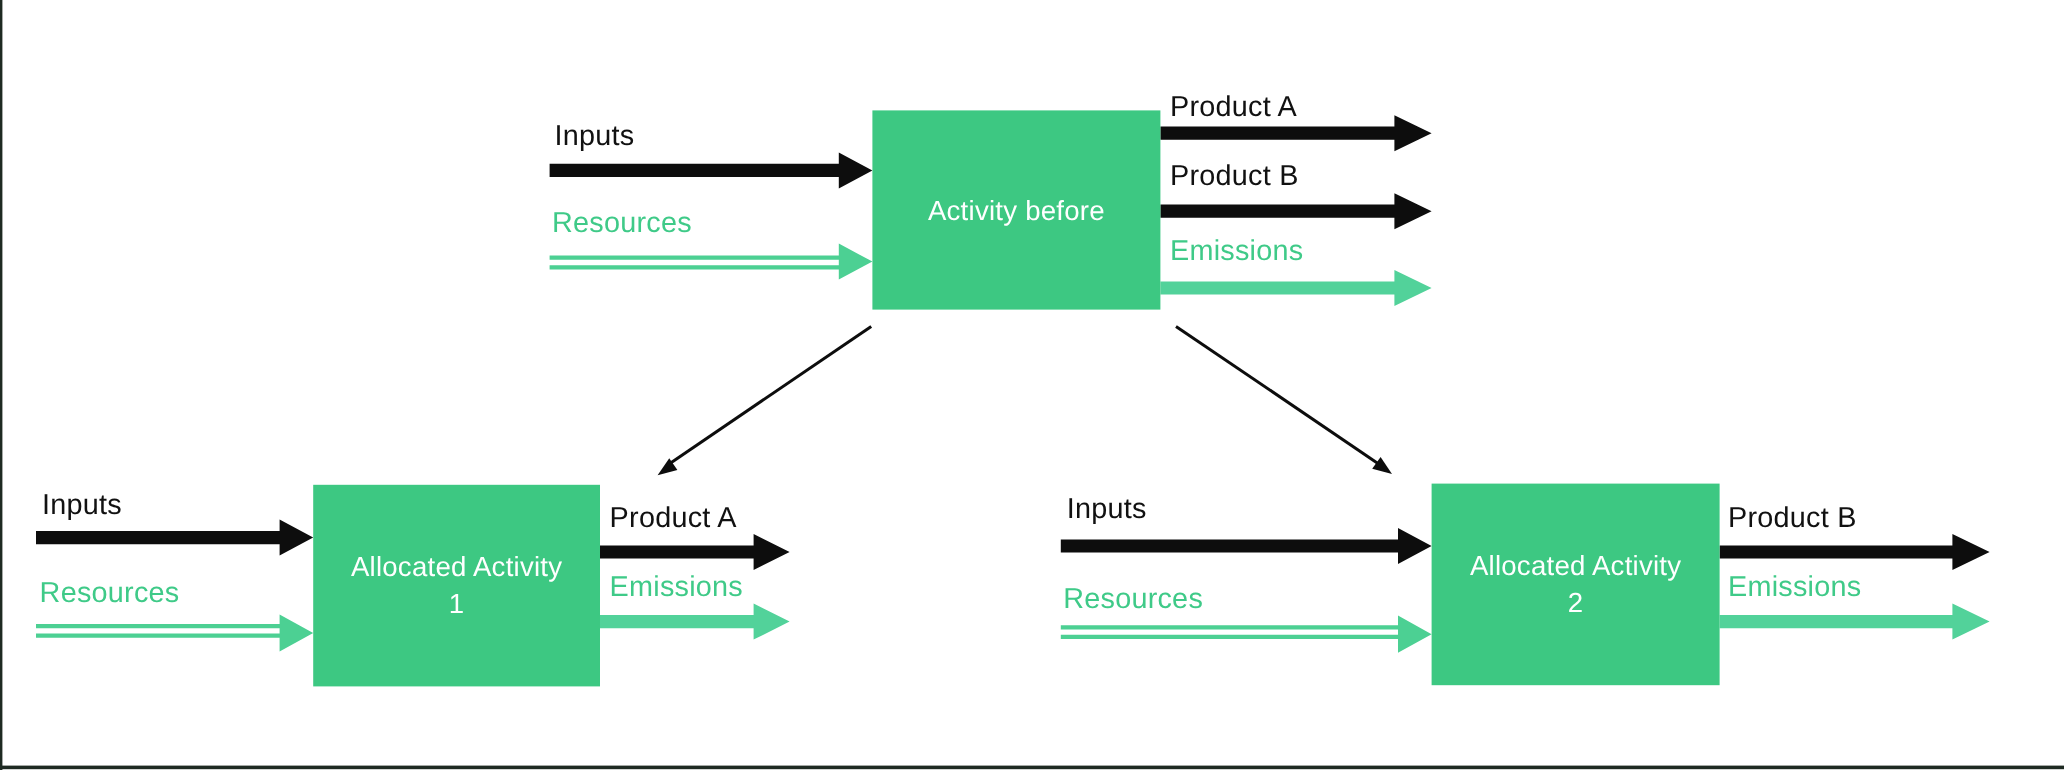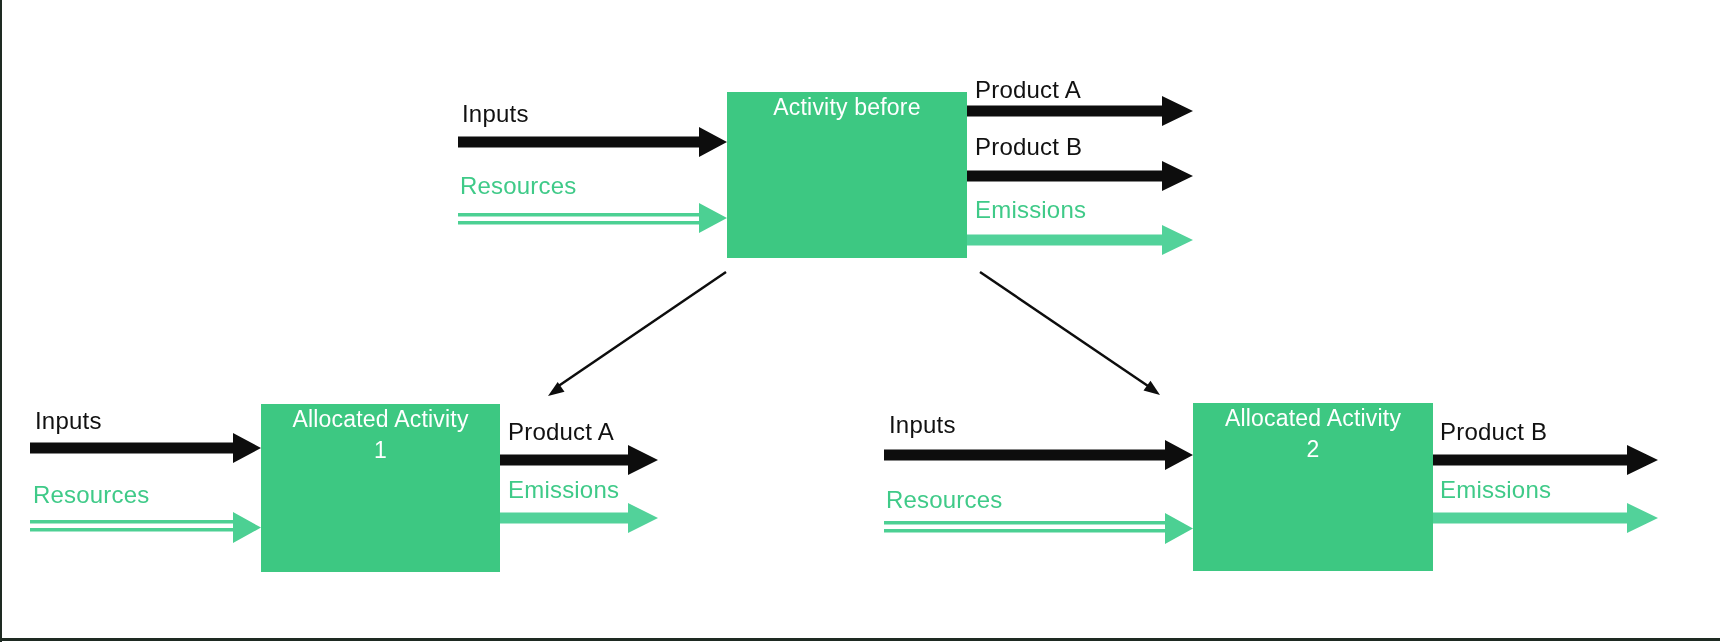--- a/index.html
+++ b/index.html
@@ -14,21 +14,21 @@
   .label{
     position:absolute;
     font-size:24px;
     font-weight:500;
     white-space:nowrap;
     letter-spacing:0.2px;
   }
   .node{
     position:absolute;
     display:flex;
-    align-items:flex-start;
+    align-items:center;
     justify-content:center;
   }
   .node-title{
     text-align:center;
     font-size:23px;
     font-weight:500;
     line-height:31px;
     letter-spacing:0.2px;
   }
   .frame-left{position:absolute;left:0;top:0;width:2px;height:642px;}

